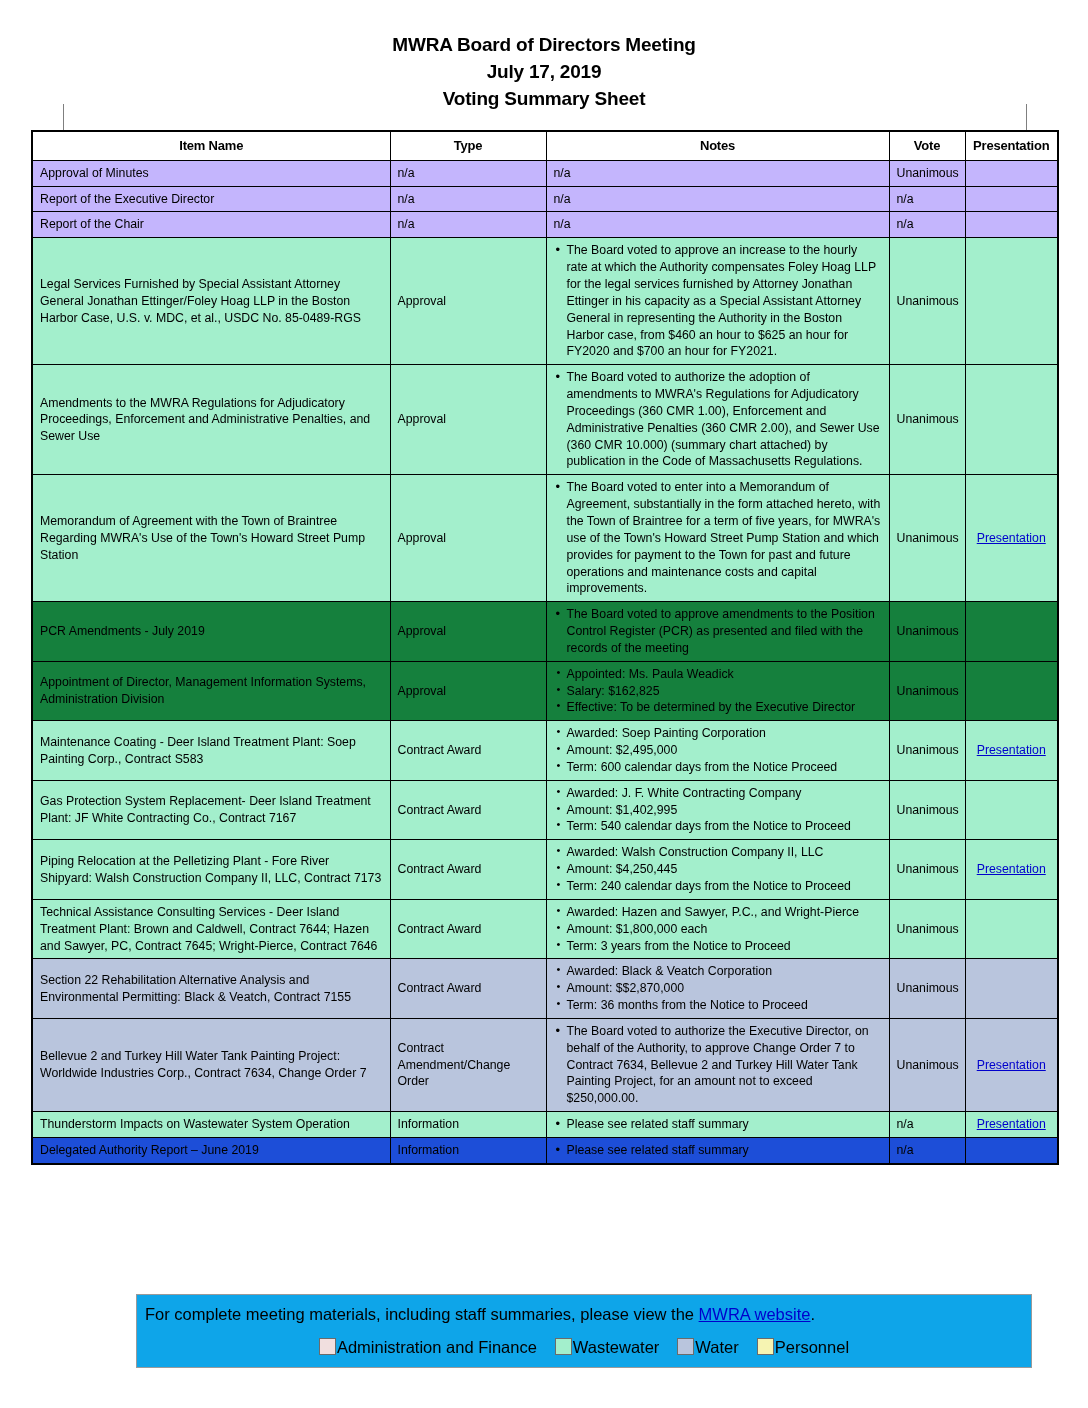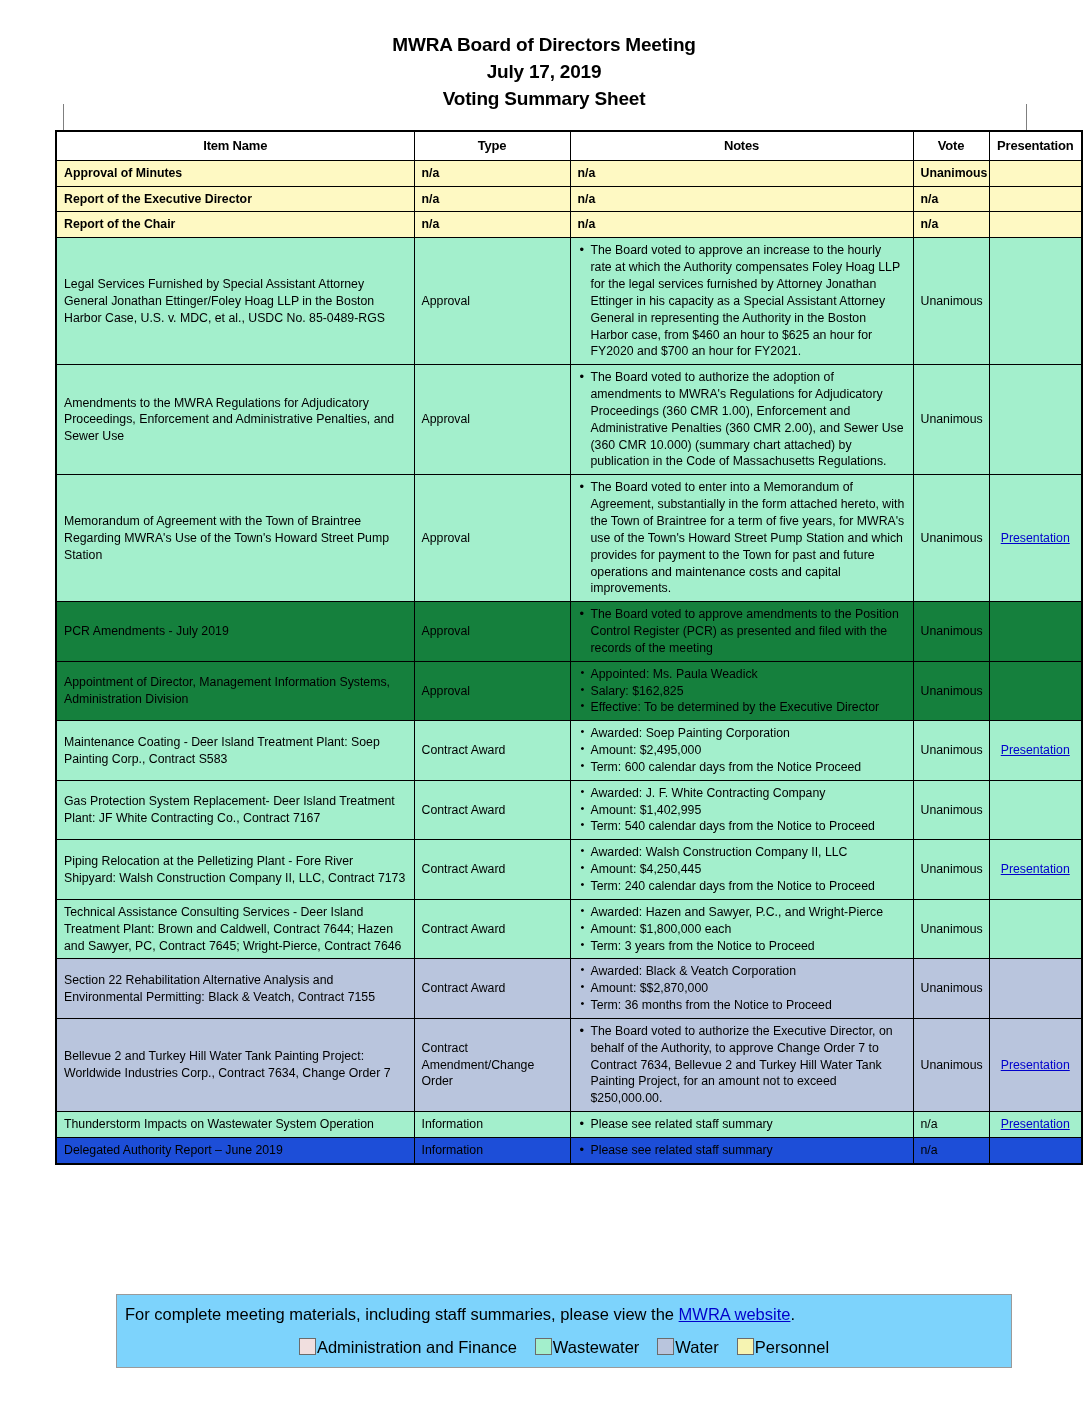--- a/index.html
+++ b/index.html
@@ -45,21 +45,20 @@
   }
   #guide-left  { left: 63px; }
   #guide-right { left: 1026px; }
 
   
   #sheet-wrap {
     position: absolute;
     top: 130px;
     left: 31px;
     width: 1026px;
-    margin-left: 24px;
   }
   table.sheet {
     border-collapse: collapse;
     width: 1026px;
     table-layout: fixed;
     border: 2px solid #000;
   }
   table.sheet td, table.sheet th {
     border: 1px solid #000;
     vertical-align: middle;
@@ -107,36 +106,36 @@
     top: -1px;
     font-size: 13px;
   }
   ul.bul.tight li:before { left: -10px; font-size: 11px; }
 
   
   tr.green  td { background: #A3EFCC; }
   tr.yellow td { background: #15803d; }
   tr.blue   td { background: #B9C5DD; }
   tr.pink   td { background: #1d4ed8; }
-  tr.plain  td { background: #fef9c3; font-weight: bold; }
+  tr.plain  td { background: #c4b5fd; }
 
   a.link {
     color: #0000CC;
     text-decoration: underline;
     font-size: 12.3px;
   }
 
   
   #footer-box {
     position: absolute;
     top: 1294px;
-    left: 116px;
+    left: 136px;
     width: 896px;
     border: 1px solid #9a9a9a;
-    background: #7dd3fc;
+    background: #0ea5e9;
     box-sizing: border-box;
     padding: 7px 6px 10px 6px;
   }
   #footer-line1 {
     font-size: 16.5px;
     line-height: 1.5;
     padding-left: 2px;
   }
   #footer-line1 a {
     color: #0000CC;

